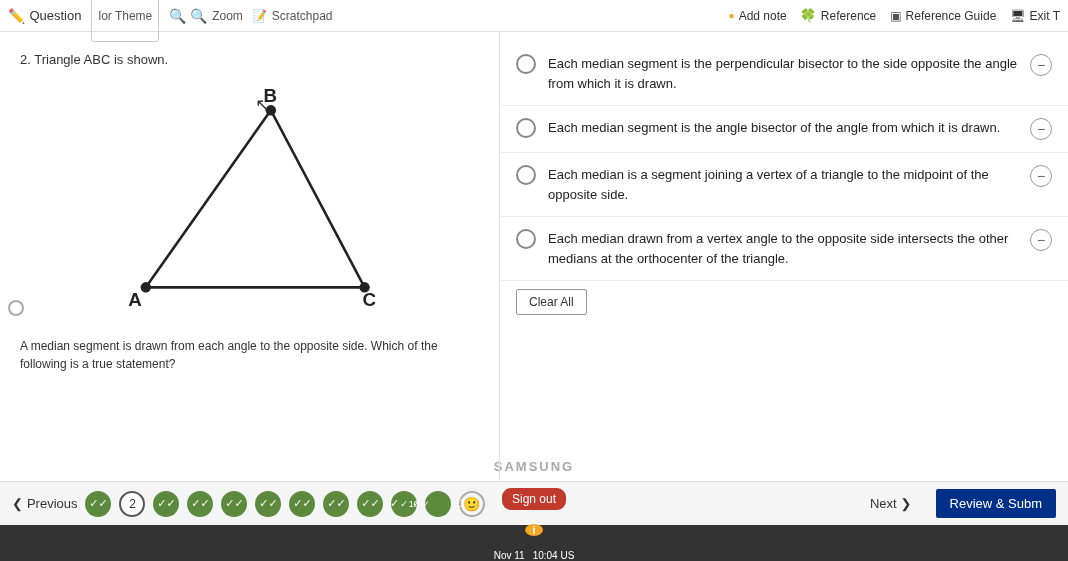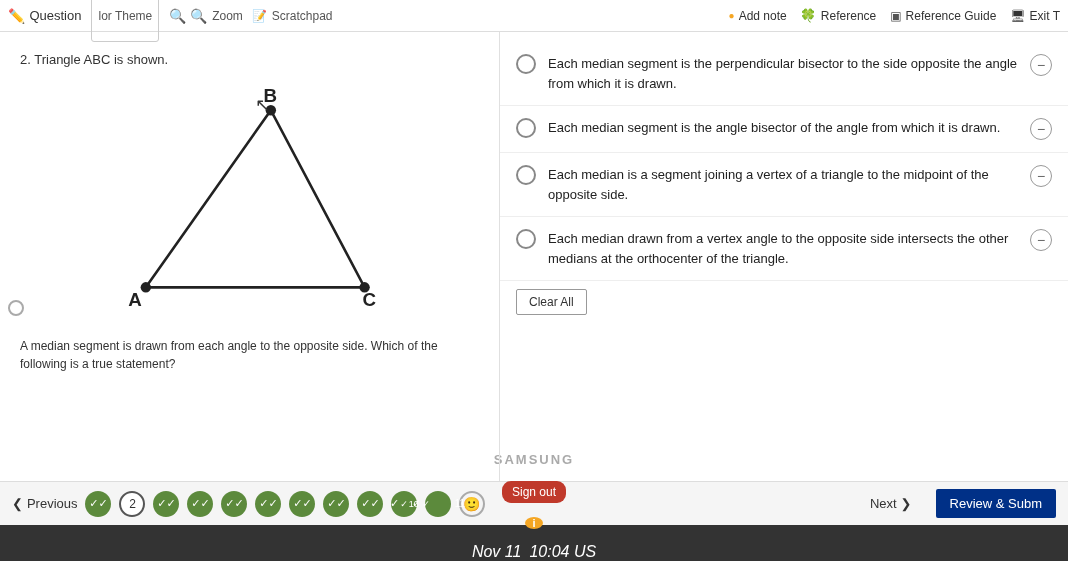--- a/index.html
+++ b/index.html
@@ -276,22 +276,21 @@
       border-radius: 50%;
       display: flex;
       align-items: center;
       justify-content: center;
       color: #fff;
       font-size: 11px;
       font-weight: bold;
     }
     .date-time {
       color: #fff;
-      font-size: 16px;
-      font-style: italic;
+      font-size: 10px;
     }
 
     
     .cursor-arrow {
       position: absolute;
       top: 62px;
       left: 255px;
       font-size: 18px;
       color: #333;
       z-index: 10;

